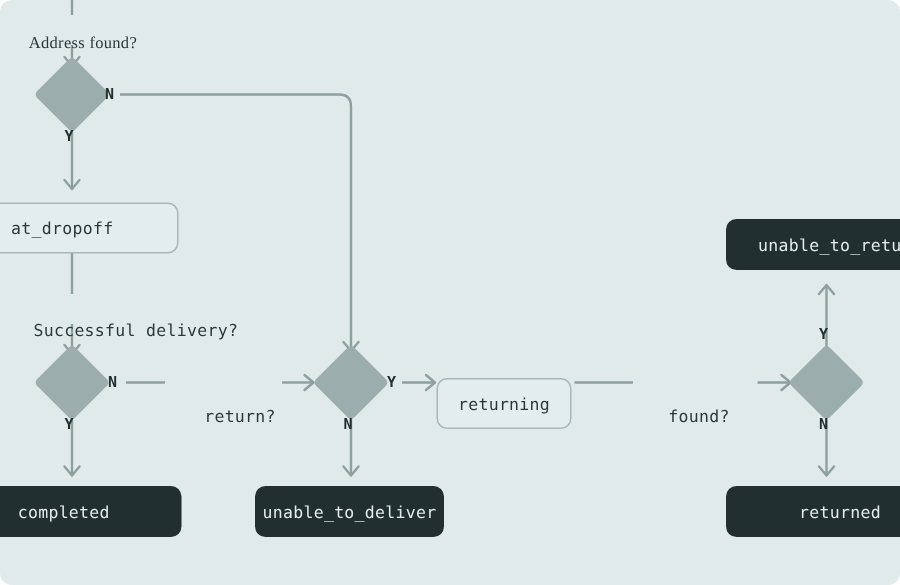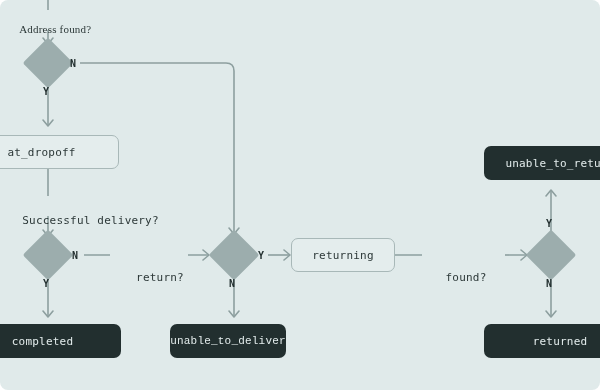--- a/index.html
+++ b/index.html
@@ -144,25 +144,25 @@
   <div class="diamond" style="left:533px; top:237px; width:36px; height:36px;"></div>
 
   <div class="node node-light" style="left:-36px; top:135px; width:155px; height:34px;">
     <span>at_dropoff</span>
   </div>
 
   <div class="node node-dark" style="left:-36px; top:324px; width:157px; height:34px;">
     <span>completed</span>
   </div>
 
-  <div class="node node-dark" style="left:170px; top:324px; width:116px; height:34px;font-family:Liberation Mono, monospace;">
+  <div class="node node-dark" style="left:170px; top:324px; width:126px; height:34px;">
     <span>unable_to_deliver</span>
   </div>
 
-  <div class="node node-light" style="left:291px; top:238px; width:104px; height:34px;">
+  <div class="node node-light" style="left:291px; top:252px; width:90px; height:34px;">
     <span>returning</span>
   </div>
 
   <div class="node node-dark" style="left:484px; top:146px; width:152px; height:34px;">
     <span>unable_to_return</span>
   </div>
 
   <div class="node node-dark" style="left:484px; top:324px; width:152px; height:34px;">
     <span>returned</span>
   </div>

